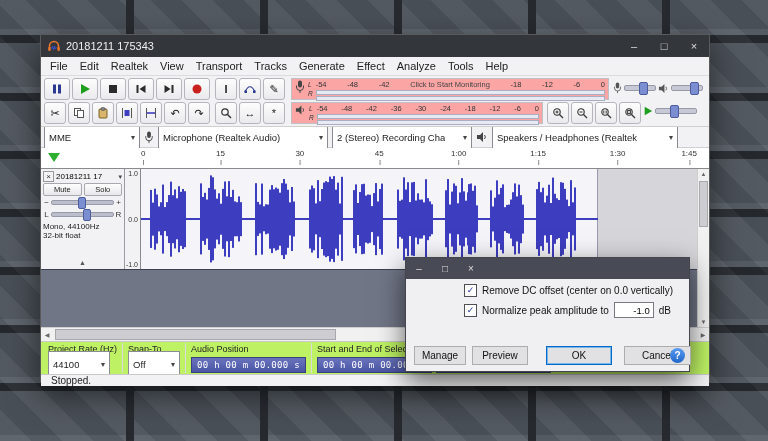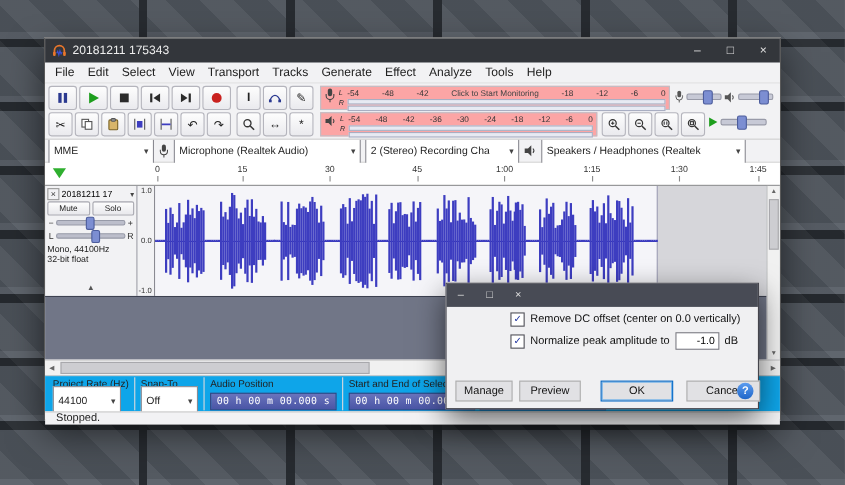--- a/index.html
+++ b/index.html
@@ -78,21 +78,21 @@
   .clip i{position:absolute;top:50%;transform:translate(-50%,-50%);width:2px;background:#3d3dc0;}
   .vscroll{position:absolute;right:0;top:0;bottom:0;width:12px;background:#f1f1f1;border-left:1px solid #cfcfcf;box-sizing:border-box;}
   .vscroll .arr{position:absolute;left:0;right:0;text-align:center;font-size:6px;color:#666;}
   .vthumb{position:absolute;left:1px;right:1px;top:12px;height:46px;background:#cdcdd1;border:1px solid #a8a8ac;box-sizing:border-box;}
   
   .hscroll{height:13px;background:#f1f1f1;border-top:1px solid #cfcfcf;position:relative;flex:0 0 auto;}
   .hscroll .arr{position:absolute;top:0;bottom:0;width:12px;display:flex;align-items:center;justify-content:center;font-size:6px;color:#666;}
   .arr-l{left:0;} .arr-r{right:0;}
   .hthumb{position:absolute;left:14px;width:42%;top:1px;bottom:1px;background:#cdcdd1;border:1px solid #a8a8ac;box-sizing:border-box;}
   
-  .selbar{height:33px;background:#0ea5e9;border-top:1px solid #c9c9c9;display:flex;padding:1px 2px;flex:0 0 auto;box-sizing:border-box;}
+  .selbar{height:33px;background:#bef264;border-top:1px solid #c9c9c9;display:flex;padding:1px 2px;flex:0 0 auto;box-sizing:border-box;}
   .sgroup{display:flex;flex-direction:column;padding:0 5px;border-right:1px solid #dadade;justify-content:space-between;}
   .slabel{font-size:9px;color:#222;height:11px;display:flex;align-items:center;gap:3px;white-space:nowrap;}
   .srow{display:flex;gap:4px;align-items:center;height:17px;}
   .timefield{height:16px;display:flex;align-items:center;padding:0 5px;background:linear-gradient(#6a74bd,#4a55a5);
              border:1px solid #39407d;color:#fff;font-size:9px;letter-spacing:.3px;white-space:nowrap;
              font-family:"DejaVu Sans Mono",monospace;box-sizing:border-box;}
   .statusbar{flex:1;background:#f2f2f4;border-top:1px solid #c9c9c9;font-size:10px;color:#222;display:flex;align-items:center;padding:0 10px;}
   
   .dialog{position:absolute;left:405px;top:257px;width:285px;height:115px;background:#f0f0f2;border:1px solid #45454d;
           box-shadow:0 10px 26px rgba(0,0,0,.6);z-index:10;box-sizing:border-box;}
@@ -132,21 +132,21 @@
       <span class="wctrls">
         <span class="wc">–</span>
         <span class="wc">□</span>
         <span class="wc wc-close">×</span>
       </span>
     </div>
 
     <div class="menubar">
       <span class="menu-item">File</span>
       <span class="menu-item">Edit</span>
-      <span class="menu-item">Select</span>
+      <span class="menu-item">Realtek</span>
       <span class="menu-item">View</span>
       <span class="menu-item">Transport</span>
       <span class="menu-item">Tracks</span>
       <span class="menu-item">Generate</span>
       <span class="menu-item">Effect</span>
       <span class="menu-item">Analyze</span>
       <span class="menu-item">Tools</span>
       <span class="menu-item">Help</span>
     </div>
 

